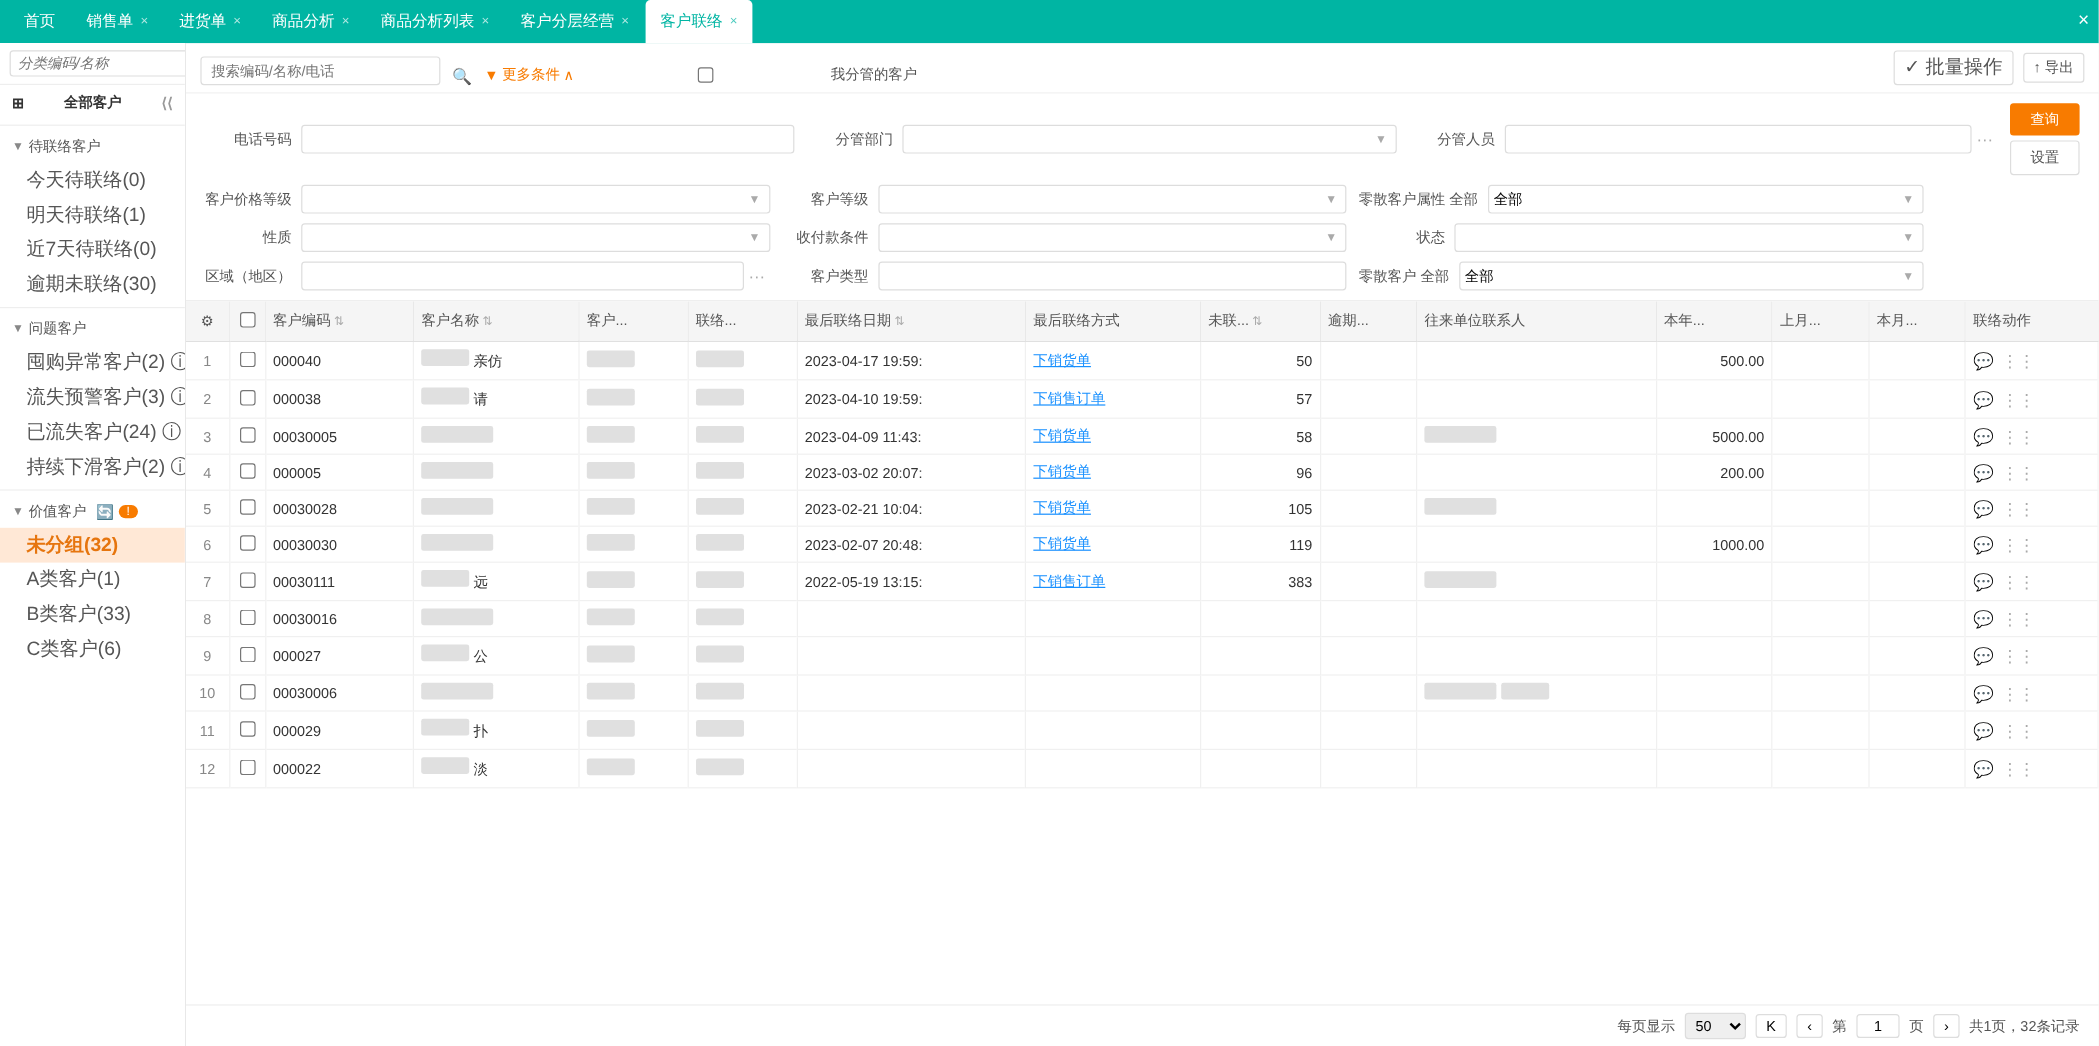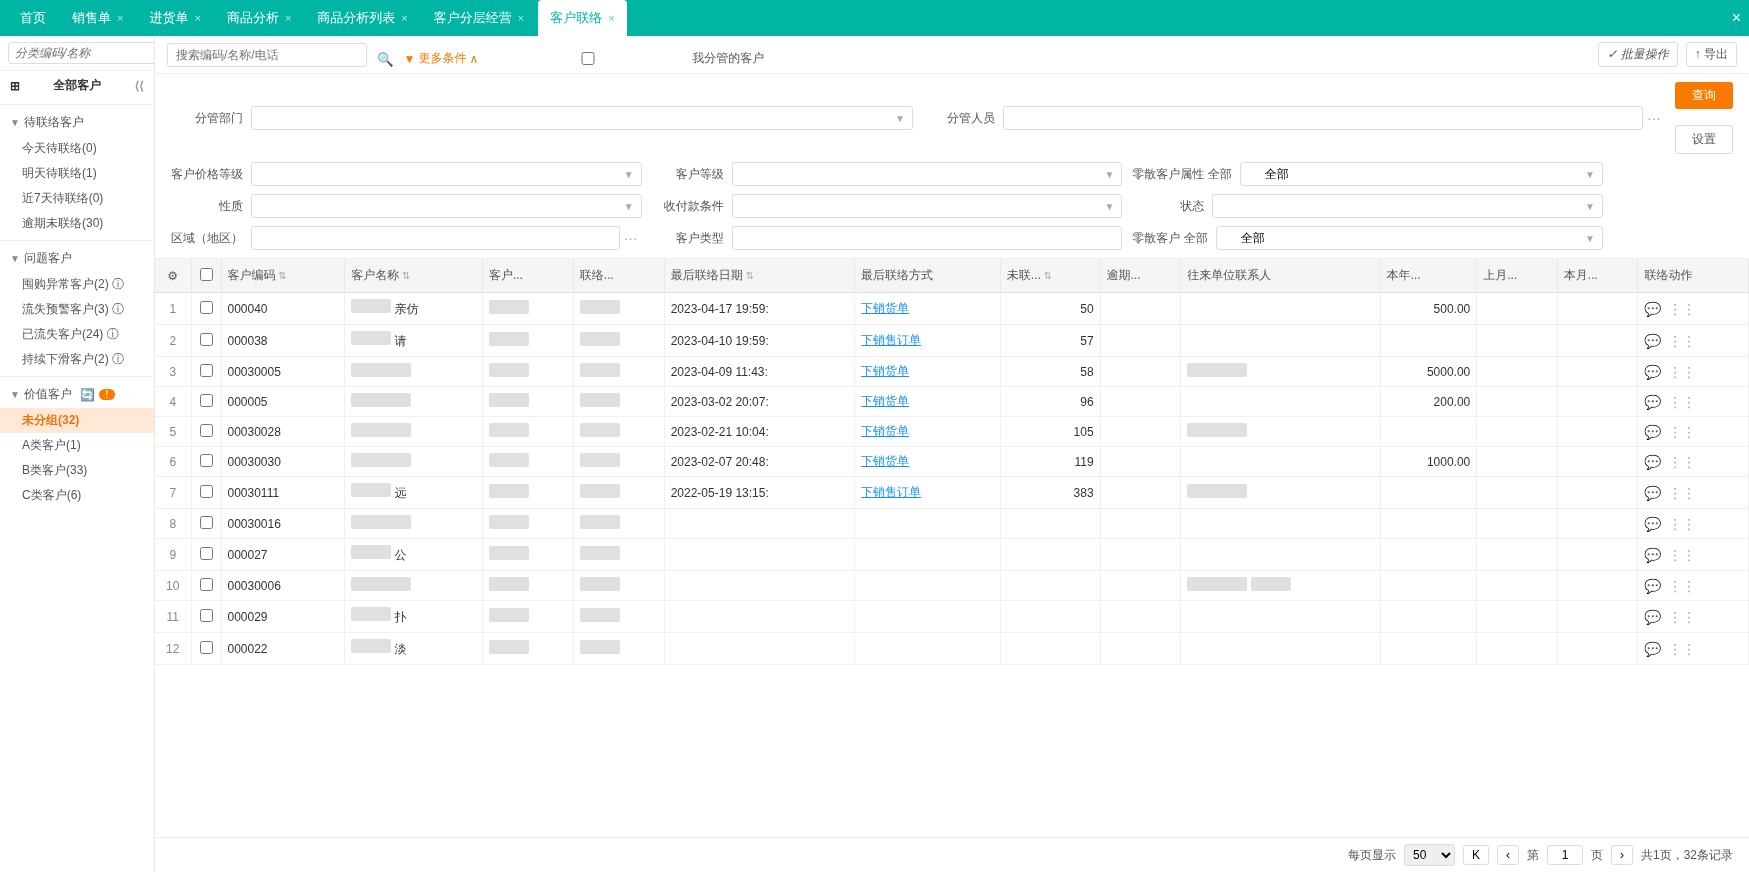--- a/index.html
+++ b/index.html
@@ -18,47 +18,47 @@
 
     
     .sidebar { width: 155px; background: #fff; border-right: 1px solid #e8e8e8; display: flex; flex-direction: column; overflow-y: auto; flex-shrink: 0; }
     .sidebar-search { padding: 6px 8px; border-bottom: 1px solid #eee; display: flex; align-items: center; gap: 4px; }
     .sidebar-search input { flex: 1; border: 1px solid #ddd; border-radius: 3px; padding: 3px 6px; font-size: 12px; outline: none; font-style: italic; }
     .sidebar-all-customers { display: flex; align-items: center; justify-content: space-between; padding: 6px 10px; font-weight: bold; color: #333; cursor: pointer; }
     .sidebar-all-customers .collapse-icon { color: #999; cursor: pointer; }
 
     .sidebar-group-title { display: flex; align-items: center; gap: 4px; padding: 5px 10px; color: #555; cursor: pointer; font-size: 12px; }
     .sidebar-group-title .arrow { font-size: 10px; color: #888; }
-    .sidebar-item { padding: 4px 10px 4px 22px; color: #555; cursor: pointer; font-size: 12px; white-space: nowrap; }
+    .sidebar-item { padding: 4px 10px 4px 22px; color: #555; cursor: pointer; font-size: 16px; white-space: nowrap; }
     .sidebar-item.active { background: #ffe8d6; color: #e6750e; font-weight: bold; }
 
     .sidebar-divider { height: 1px; background: #eee; margin: 4px 0; }
 
     
     .content { flex: 1; display: flex; flex-direction: column; overflow: hidden; }
 
     
     .filter-bar { background: #fff; border-bottom: 1px solid #eee; padding: 6px 12px; display: flex; align-items: flex-end; gap: 10px; }
     .filter-bar input { border: 1px solid #ddd; border-radius: 3px; padding: 4px 8px; font-size: 12px; width: 200px; outline: none; }
     .filter-search-btn { background: none; border: none; cursor: pointer; color: #999; }
     .filter-more { color: #f87b00; cursor: pointer; font-size: 12px; display: flex; align-items: center; gap: 3px; }
     .filter-checkbox { display: flex; align-items: center; gap: 4px; font-size: 12px; color: #555; cursor: pointer; }
     .filter-checkbox input { cursor: pointer; }
     .filter-right { margin-left: auto; display: flex; align-items: center; gap: 8px; }
-    .batch-op-btn { background: none; border: 1px solid #ddd; padding: 3px 8px; border-radius: 3px; cursor: pointer; font-size: 12px; color: #555; font-style: italic; }
+    .batch-op-btn { background: none; border: 1px solid #ddd; padding: 3px 8px; border-radius: 3px; cursor: pointer; font-size: 16px; color: #555; }
     .export-btn { background: none; border: 1px solid #ddd; padding: 3px 8px; border-radius: 3px; cursor: pointer; font-size: 12px; color: #555; }
 
     
     .advanced-filter { background: #fff; border-bottom: 1px solid #eee; padding: 8px 16px; }
     .filter-row { display: flex; align-items: center; gap: 10px; margin-bottom: 8px; }
     .filter-row:last-child { margin-bottom: 0; }
     .filter-field { display: flex; align-items: center; flex: 1; min-width: 0; }
     .filter-field label { min-width: 80px; color: #555; font-size: 12px; text-align: right; padding-right: 8px; }
-    .filter-field input, .filter-field select { flex: 1; border: 1px solid #ddd; border-radius: 3px; padding: 4px 24px; font-size: 12px; outline: none; background: #fff; }
-    .filter-actions { display: flex; flex-direction: column; gap: 16px; margin-left: auto; }
+    .filter-field input, .filter-field select { flex: 1; border: 1px solid #ddd; border-radius: 3px; padding: 4px 4px; font-size: 12px; outline: none; background: #fff; }
+    .filter-actions { display: flex; flex-direction: column; gap: 4px; margin-left: auto; }
     .btn-query { background: #f87b00; color: #fff; border: none; padding: 5px 16px; border-radius: 3px; cursor: pointer; font-size: 12px; }
     .btn-reset { background: #fff; color: #555; border: 1px solid #ddd; padding: 5px 16px; border-radius: 3px; cursor: pointer; font-size: 12px; }
 
     
     .table-area { flex: 1; overflow: auto; background: #fff; }
     table { width: 100%; border-collapse: collapse; font-size: 12px; }
     thead tr { background: #f5f5f5; }
     thead th { padding: 8px 6px; border-bottom: 1px solid #e0e0e0; border-right: 1px solid #e8e8e8; text-align: left; white-space: nowrap; font-weight: normal; color: #555; position: sticky; top: 0; background: #f5f5f5; z-index: 1; }
     thead th.sortable { cursor: pointer; }
     thead th.sortable::after { content: ' ⇅'; font-size: 10px; color: #aaa; }
@@ -176,20 +176,24 @@
         <button class="export-btn">
           <span>↑</span>
           <span>导出</span>
         </button>
       </div>
     </div>
 
     <div class="advanced-filter">
 
       <div class="filter-row">
+        <div class="filter-field">
+          <label>电话号码</label>
+          <input type="text" value="" style="">
+        </div>
         <div class="filter-field">
           <label>分管部门</label>
           <div class="filter-select-wrap">
             <select><option></option></select>
             <span class="arr">▼</span>
           </div>
         </div>
         <div class="filter-field">
           <label>分管人员</label>
           <input type="text" value="" style="">

